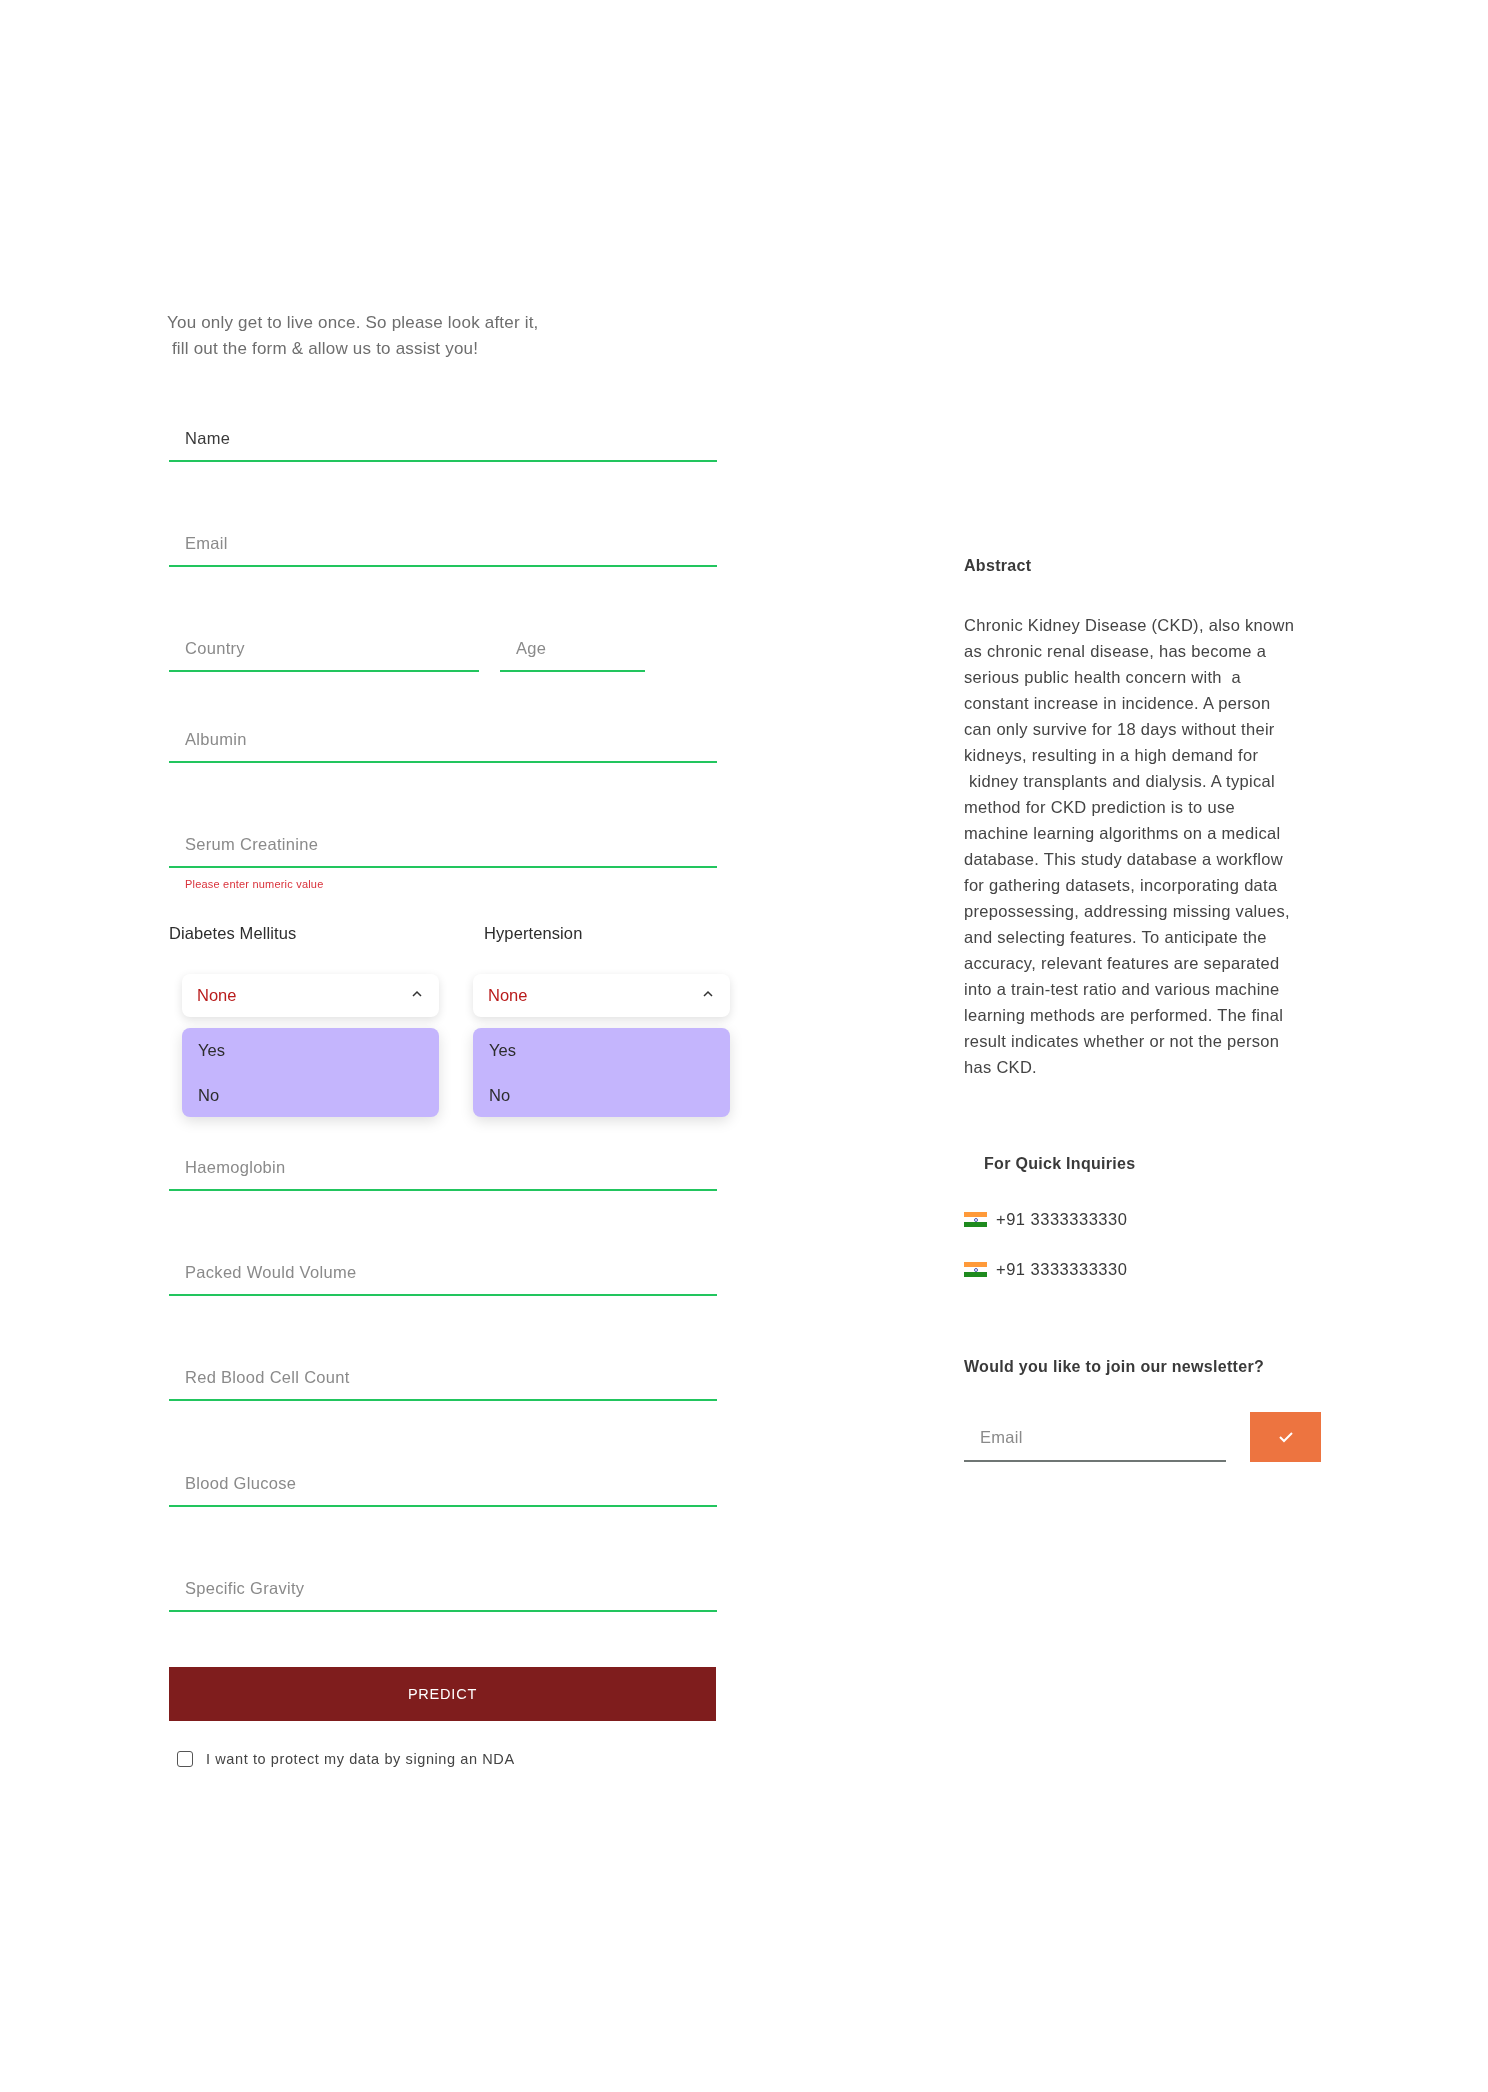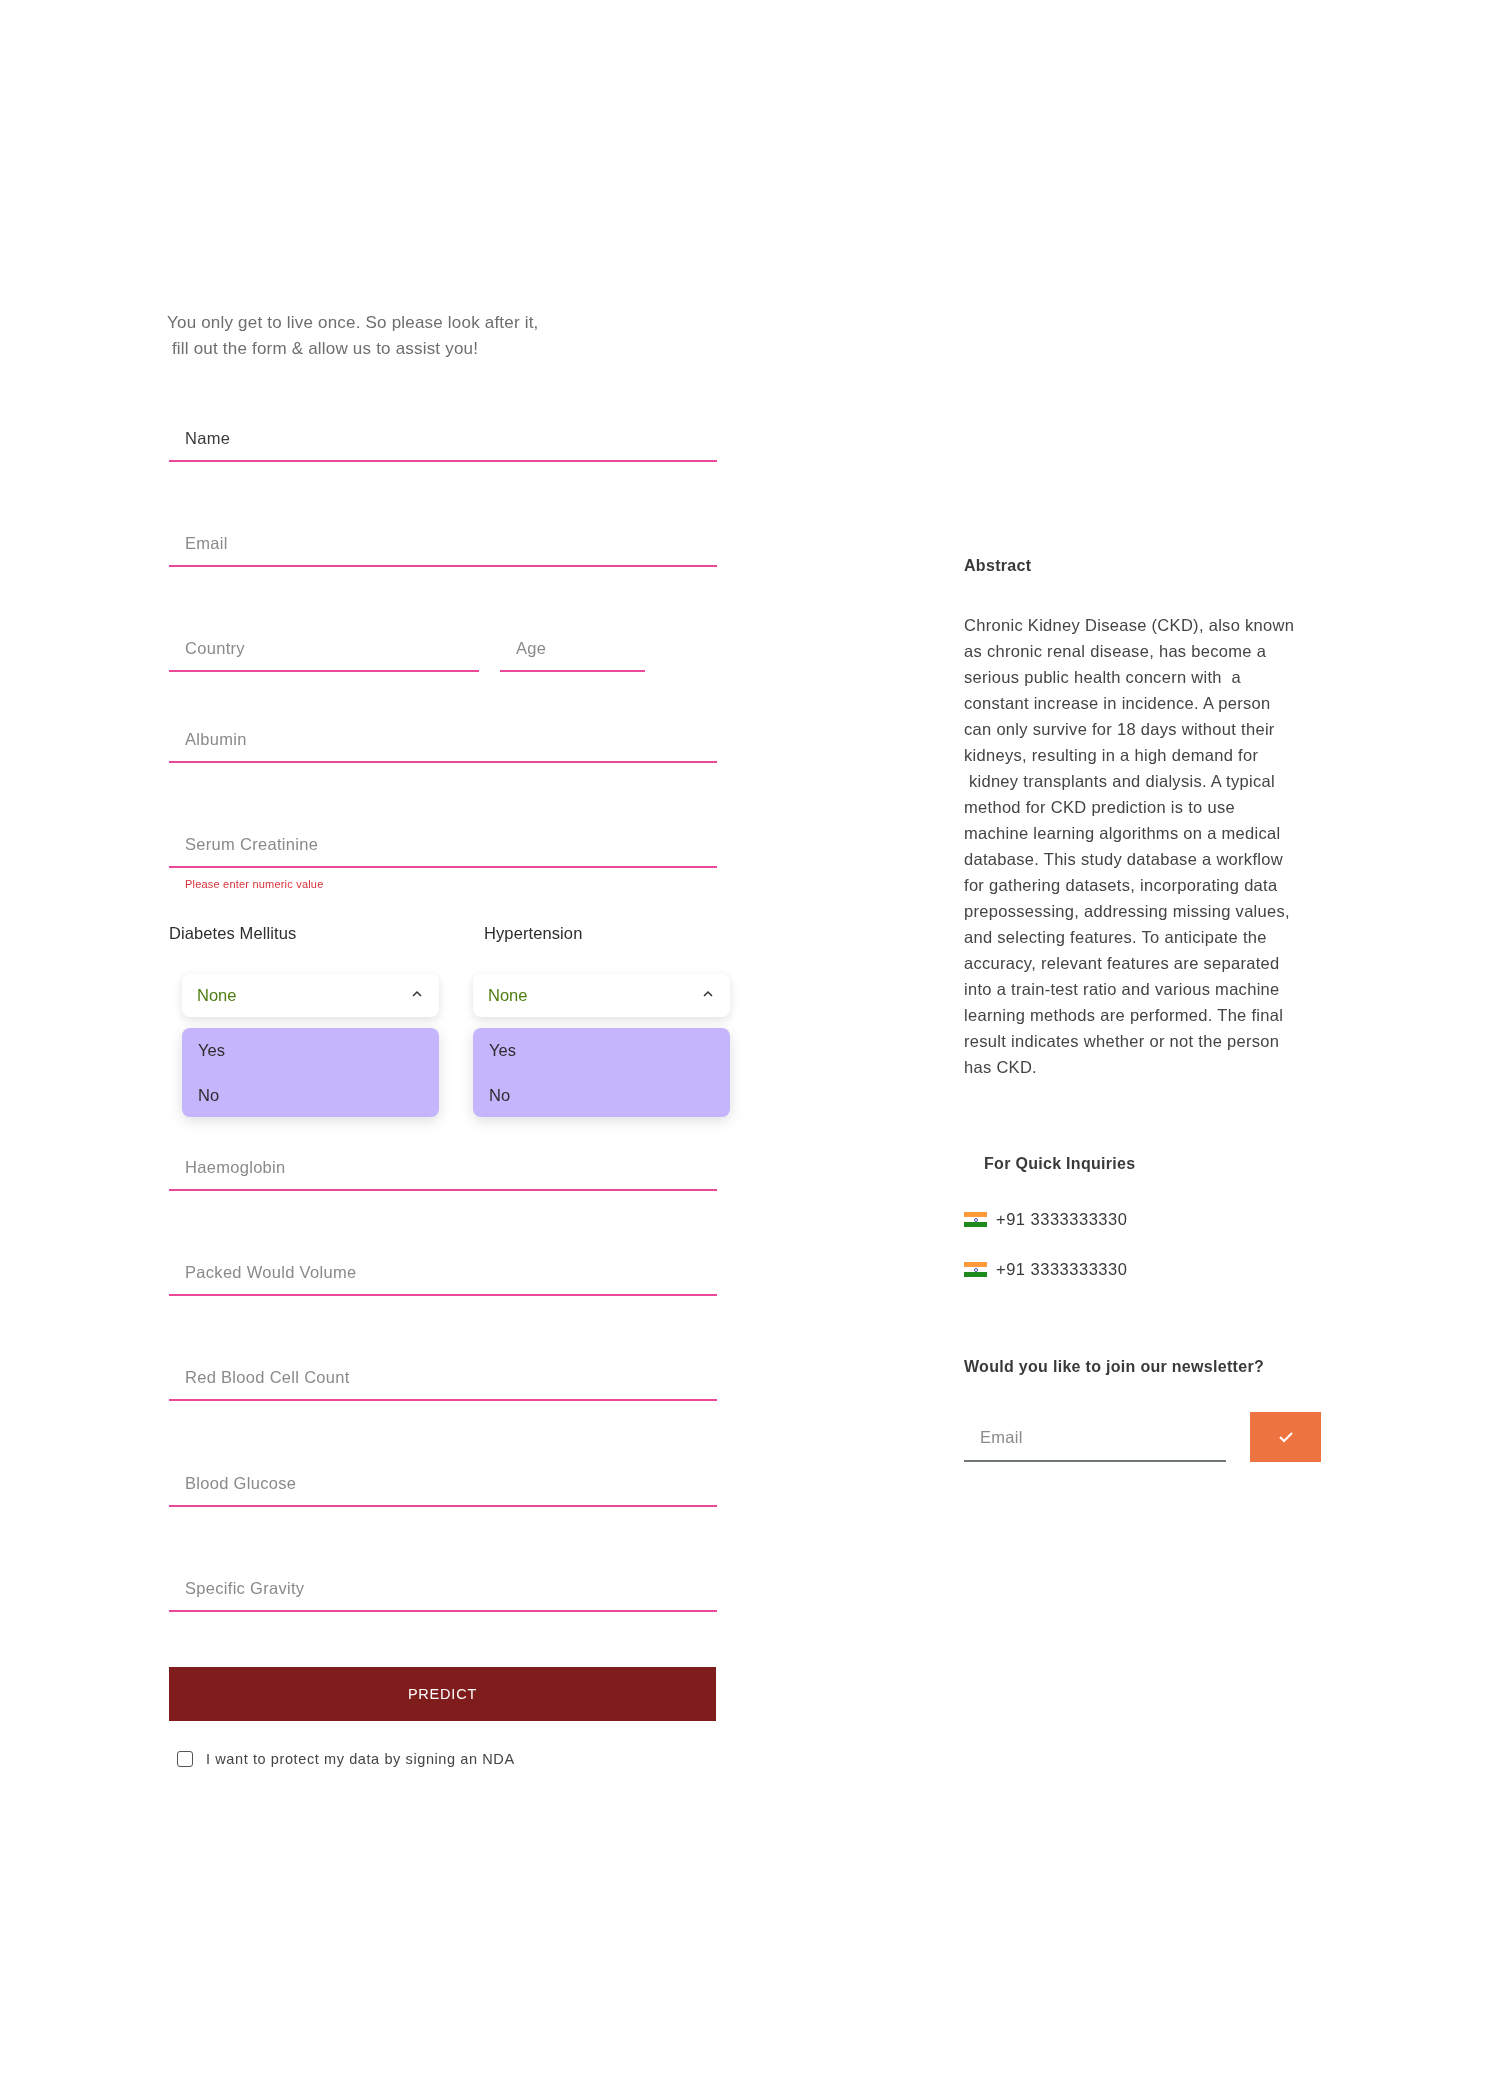--- a/index.html
+++ b/index.html
@@ -4,31 +4,31 @@
   <style>
     * { box-sizing: border-box; margin: 0; padding: 0; }
     html, body { width: 1488px; height: 2092px; background: #ffffff; overflow: hidden; }
     body { position: relative; font-family: "Liberation Sans", "DejaVu Sans", sans-serif; color: #333; }
 
     .abs { position: absolute; }
 
     .intro { left: 167px; top: 310px; width: 460px; font-size: 17px; line-height: 26px; color: #6e6e6e; letter-spacing: 0.2px; }
     .intro span { display: block; white-space: pre; }
 
-    .field { position: absolute; left: 169px; width: 548px; height: 46px; border-bottom: 2px solid #ec4899; }
+    .field { position: absolute; left: 169px; width: 548px; height: 46px; border-bottom: 2px solid #22c55e; }
     .field .ph { position: absolute; left: 16px; bottom: 12px; font-size: 16.5px; color: #8a8a8a; letter-spacing: 0.3px; }
     .field .ph.value { color: #3a3a3a; }
 
     .error { left: 185px; top: 878px; font-size: 11px; color: #d9323b; letter-spacing: 0.2px; }
 
     .sel-label { font-size: 16.5px; color: #2d2d2d; letter-spacing: 0.1px; }
 
     .select-box { position: absolute; width: 257px; height: 43px; background: #fff; border-radius: 8px;
       box-shadow: 0 3px 10px rgba(0,0,0,0.12); }
-    .select-box .val { position: absolute; left: 15px; top: 12px; font-size: 16.5px; color: #4d7c0f; }
+    .select-box .val { position: absolute; left: 15px; top: 12px; font-size: 16.5px; color: #b91c1c; }
     .select-box .chev { position: absolute; right: 16px; top: 14px; width: 12px; height: 12px; }
     .options { position: absolute; width: 257px; height: 89px; background: #c4b5fd; border-radius: 8px;
       box-shadow: 0 4px 14px rgba(0,0,0,0.13); }
     .options .opt { position: absolute; left: 16px; font-size: 16.5px; color: #2d2d2d; }
 
     .predict { left: 169px; top: 1667px; width: 547px; height: 54px; background: #7f1d1d; color: #fff;
       font-size: 14.5px; letter-spacing: 0.8px; display: flex; align-items: center; justify-content: center; border: none; }
 
     .nda { left: 177px; top: 1751px; display: flex; align-items: center; }
     .nda .box { width: 16px; height: 16px; border: 1.6px solid #555; border-radius: 3px; background: #fff; }

